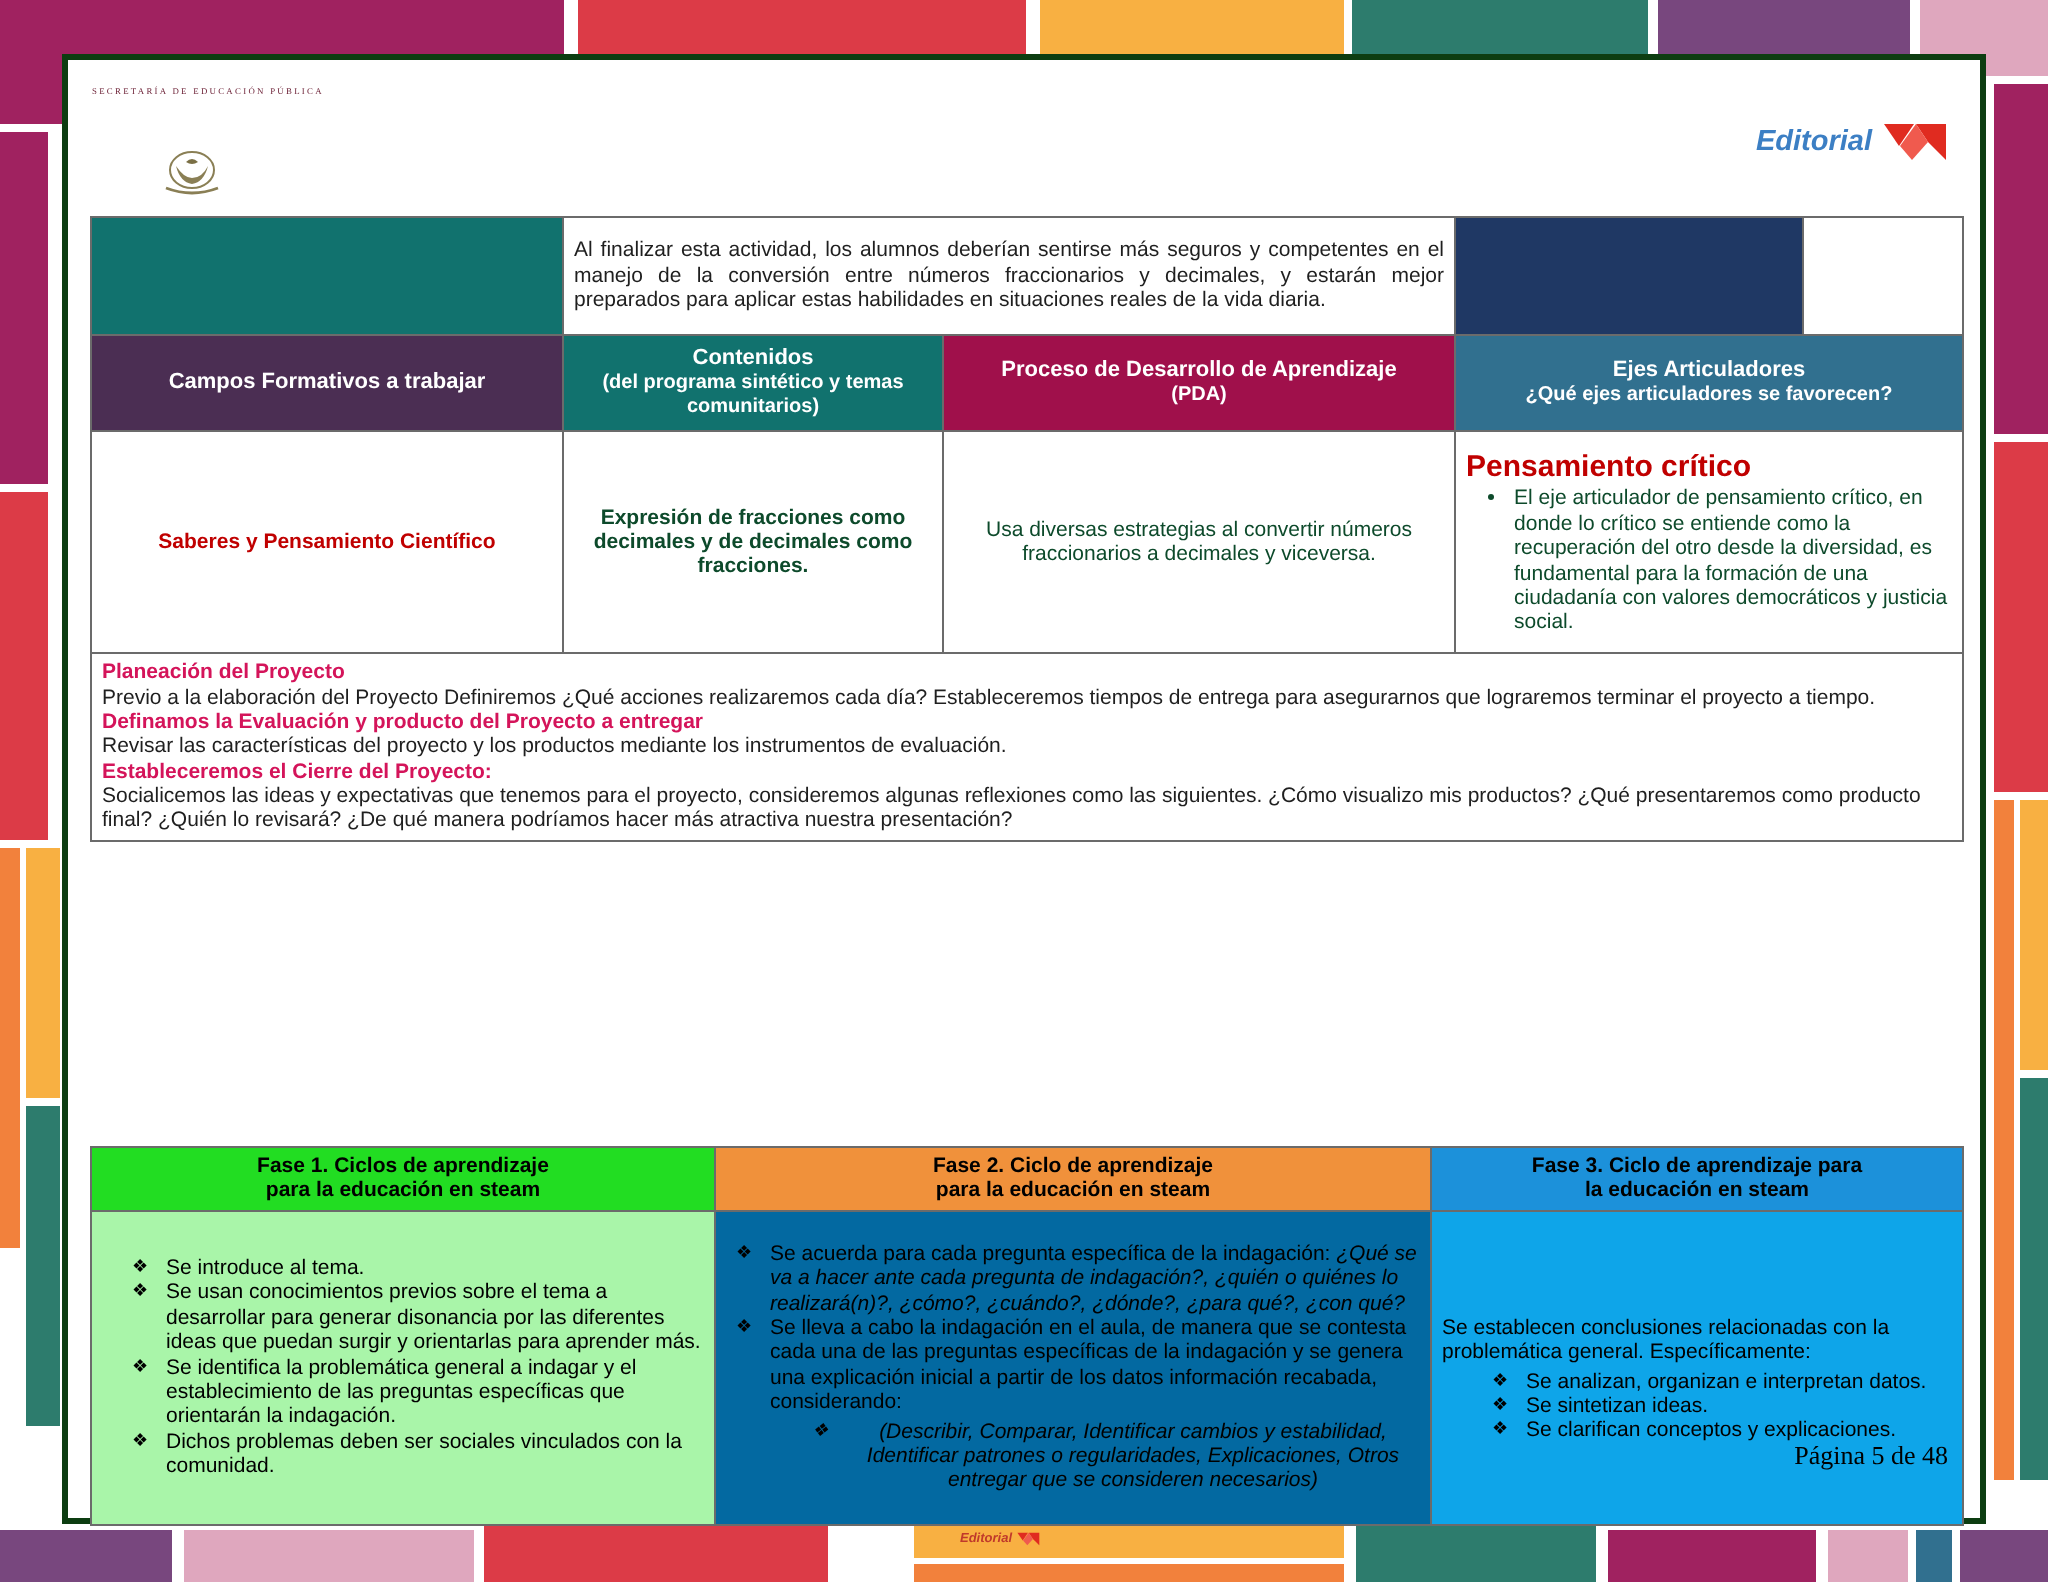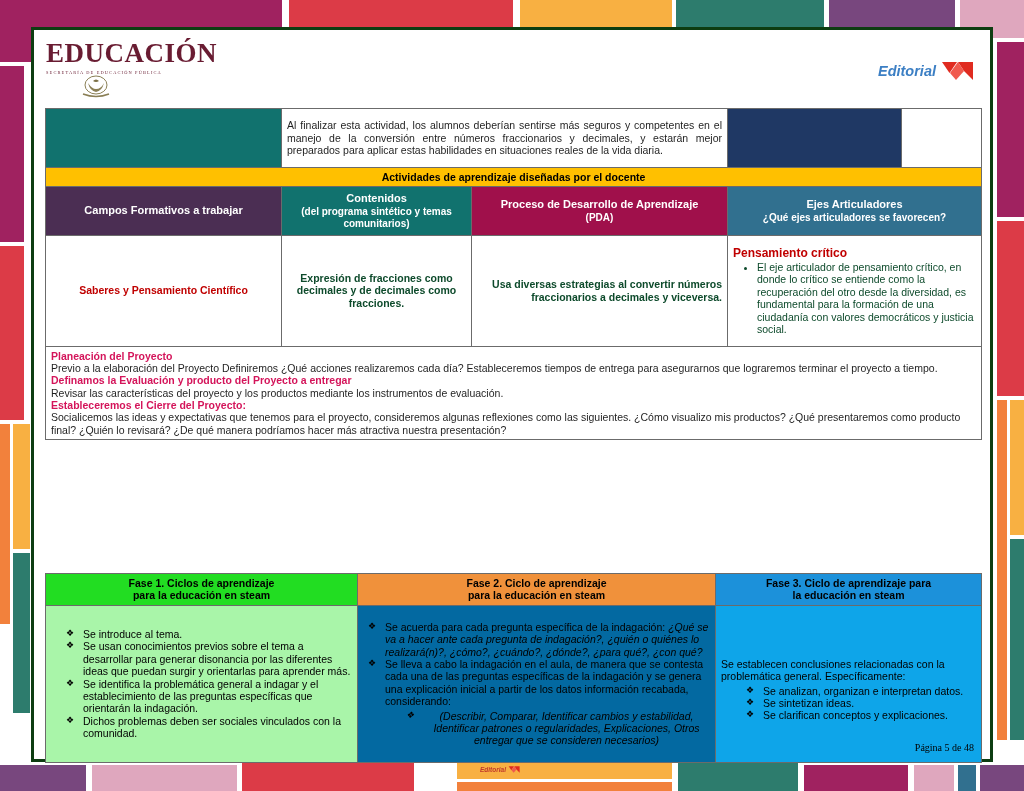--- a/index.html
+++ b/index.html
@@ -75,24 +75,24 @@
   .hd-sub{font-weight:700;font-size:10px;display:block;}
 
   .cell-camp{
     text-align:center;color:#C00000;font-weight:700;font-size:13.5px;line-height:1.35;
     height:104px;
   }
   .cell-cont{
     text-align:center;color:#0d4a2b;font-weight:700;font-size:11px;line-height:1.35;
   }
   .cell-pda{
-    color:#0d4a2b;font-weight:700;font-size:10.5px;line-height:1.35;text-align:right;padding-left:8px;
+    color:#0d4a2b;font-weight:400;font-size:10.5px;line-height:1.35;text-align:center;padding-left:8px;
   }
   .cell-ejes{font-size:10px;line-height:1.32;color:#0d4a2b;padding:4px 6px;vertical-align:top;}
-  .ejes-title{color:#C00000;font-weight:700;font-size:12px;margin-bottom:1px;}
+  .ejes-title{color:#C00000;font-weight:700;font-size:15px;margin-bottom:1px;}
   .ejes-list{margin:0;padding-left:24px;}
   .ejes-list li{margin:0;}
 
   .orient-bar{
     background:#11726e;color:#ffffff;text-align:center;font-weight:700;font-size:13px;
     line-height:1.25;padding:3px;border:1px solid #6b6b6b;
   }
   .orient-sub{font-weight:400;font-size:12px;}
 
   .orient-body{font-size:10.6px;line-height:1.42;color:#1f1f1f;padding:2px 6px 4px 6px;text-align:left;}
@@ -113,21 +113,21 @@
   ul.dia > li{position:relative;margin-bottom:0px;padding-left:2px;}
   ul.dia > li:before{content:"\2756";position:absolute;left:-15px;top:0;font-size:9px;}
   ul.dia.ind{padding-left:36px;}
   .ital{font-style:italic;}
   .ctr{text-align:center;}
 
   .pb3 .lead{margin:14px 0 2px 0;}
   .pb3 ul.dia{padding-left:40px;}
 
   .footer{
-    position:absolute;right:16px;bottom:6px;font-size:10px;color:#000;
+    position:absolute;right:16px;bottom:23px;font-size:13px;color:#000;
     font-family:"Liberation Serif", serif;
   }
 </style>
 </head>
 <body>
 
 <div id="mosaic">
 
   <div class="blk" style="left:0;top:0;width:282px;height:62px;background:#A02260;"></div>
   <div class="blk" style="left:289px;top:0;width:224px;height:67px;background:#DC3B47;"></div>
@@ -169,21 +169,20 @@
       <path d="M10 13 L18 2 L24 11 L16 20 Z" fill="#F05A4E"></path>
     </svg>
   </div>
 </div>
 
 <div id="sheet">
 <div id="sheet-inner">
 
   <div class="hdr">
     <div class="edu-logo">
-      <div class="edu-word">EDUCACIÓN</div>
       <div class="edu-sub">SECRETARÍA DE EDUCACIÓN PÚBLICA</div>
     </div>
     <svg class="shield" viewBox="0 0 34 26">
       <ellipse cx="17" cy="11" rx="11" ry="9" fill="none" stroke="#8a7f55" stroke-width="1"></ellipse>
       <path d="M9 9 q4 6 8 6 q5 0 8-6 q-2 8-8 9 q-6 -1 -8 -9z" fill="#8a7f55"></path>
       <path d="M14 7 q3 -3 6 0 q-3 2 -6 0z" fill="#7a6f45"></path>
       <path d="M4 20 q13 5 26 0" fill="none" stroke="#8a7f55" stroke-width="1.4"></path>
     </svg>
     <div class="ed-md">
       <span class="ed-md-txt">Editorial</span>
@@ -206,23 +205,20 @@
     <tbody>
 
       <tr>
         <td class="c-teal" style="height:52px;"></td>
         <td class="c-white para-just" colspan="2">Al finalizar esta actividad, los alumnos deberían sentirse más seguros y competentes en el manejo de la conversión entre números fraccionarios y decimales, y estarán mejor preparados para aplicar estas habilidades en situaciones reales de la vida diaria.</td>
         <td class="c-navy"></td>
         <td class="c-white"></td>
       </tr>
 
 
-      <tr>
-        <td class="bar-yellow" colspan="5">Actividades de aprendizaje diseñadas por el docente</td>
-      </tr>
 
       <tr>
         <th class="hd hd-purple">Campos Formativos a trabajar</th>
         <th class="hd hd-teal">
           <span>Contenidos</span>
           <span class="hd-sub">(del programa sintético y temas comunitarios)</span>
         </th>
         <th class="hd hd-crimson">
           <span>Proceso de Desarrollo de Aprendizaje</span>
           <span class="hd-sub">(PDA)</span>

